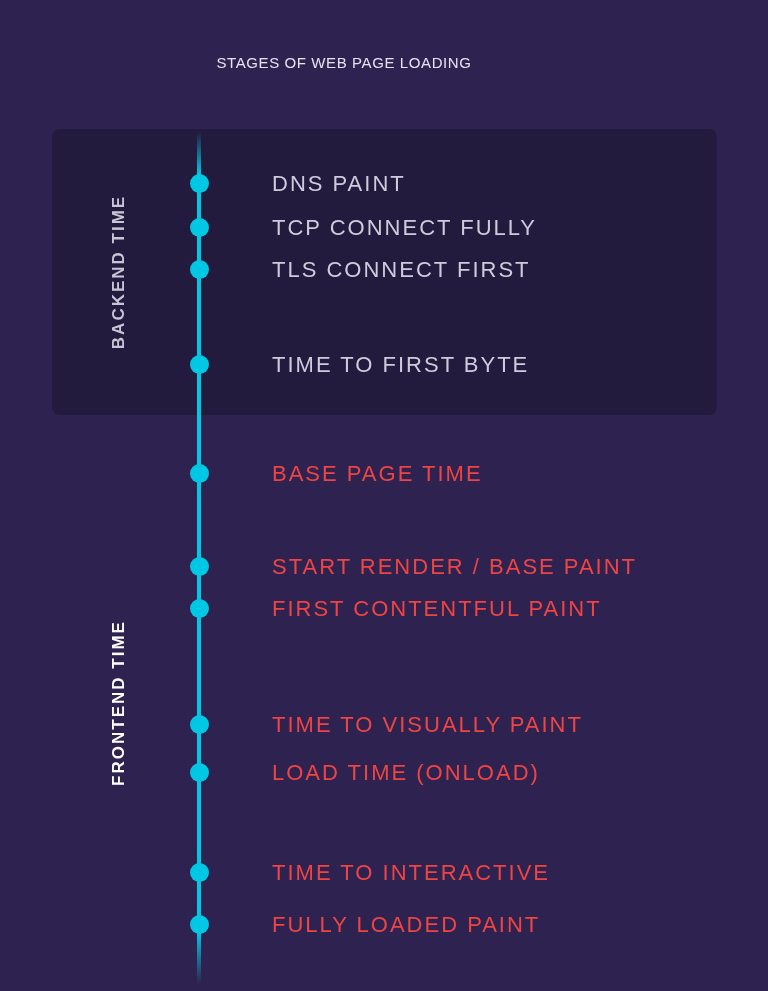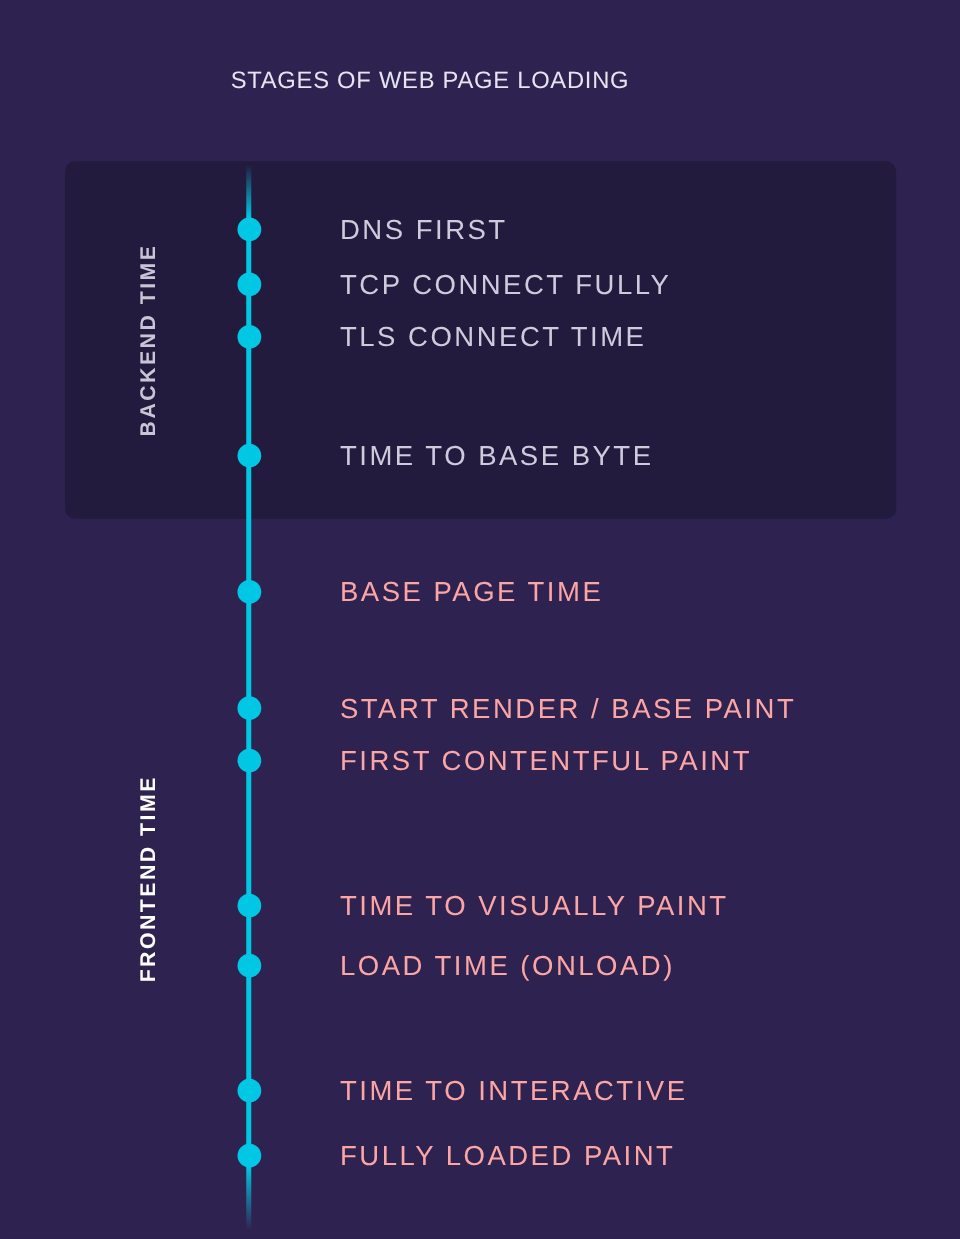--- a/index.html
+++ b/index.html
@@ -8,21 +8,21 @@
       background: #2e2350;
       font-family: "Liberation Sans", "DejaVu Sans", sans-serif;
       position: relative;
     }
     .frame {
       position: absolute; left: 0; top: 0; width: 768px; height: 991px;
       background: #2e2350; border-radius: 4px;
     }
     .title {
       position: absolute; left: 0; top: 54px; width: 688px;
-      text-align: center; color: #e6e4f0; font-size: 19px;
+      text-align: center; color: #e6e4f0; font-size: 15px;
       letter-spacing: 0.6px;
     }
     .backend-panel {
       position: absolute; left: 52px; top: 129px; width: 665px; height: 286px;
       background: #231b3e; border-radius: 8px;
     }
     .section-label {
       position: absolute; font-weight: bold; font-size: 17px; letter-spacing: 2px;
       transform: rotate(-90deg); transform-origin: center center;
       white-space: nowrap; text-align: center;
@@ -35,47 +35,47 @@
     }
     .dot {
       position: absolute; width: 19px; height: 19px; border-radius: 50%;
       background: #00c8e4; left: 190px;
     }
     .stage {
       position: absolute; left: 272px; font-size: 22px; letter-spacing: 2px;
       white-space: nowrap;
     }
     .stage.backend { color: #cfcbdc; }
-    .stage.frontend { color: #fca5a5; }
+    .stage.frontend { color: #ef4444; }
   </style>
 </head>
 <body>
 
 <div class="frame"></div>
 
 <div class="title">STAGES OF WEB PAGE LOADING</div>
 
 <div class="backend-panel"></div>
 
 <div class="section-label label-backend">BACKEND TIME</div>
 <div class="section-label label-frontend">FRONTEND TIME</div>
 
 <div class="timeline"></div>
 
 <div class="dot" style="top:174px"></div>
-<div class="stage backend" style="top:171px">DNS FIRST</div>
+<div class="stage backend" style="top:171px">DNS PAINT</div>
 
 <div class="dot" style="top:218px"></div>
 <div class="stage backend" style="top:215px">TCP CONNECT FULLY</div>
 
 <div class="dot" style="top:260px"></div>
-<div class="stage backend" style="top:257px">TLS CONNECT TIME</div>
+<div class="stage backend" style="top:257px">TLS CONNECT FIRST</div>
 
 <div class="dot" style="top:355px"></div>
-<div class="stage backend" style="top:352px">TIME TO BASE BYTE</div>
+<div class="stage backend" style="top:352px">TIME TO FIRST BYTE</div>
 
 <div class="dot" style="top:464px"></div>
 <div class="stage frontend" style="top:461px">BASE PAGE TIME</div>
 
 <div class="dot" style="top:557px"></div>
 <div class="stage frontend" style="top:554px">START RENDER / BASE PAINT</div>
 
 <div class="dot" style="top:599px"></div>
 <div class="stage frontend" style="top:596px">FIRST CONTENTFUL PAINT</div>
 

